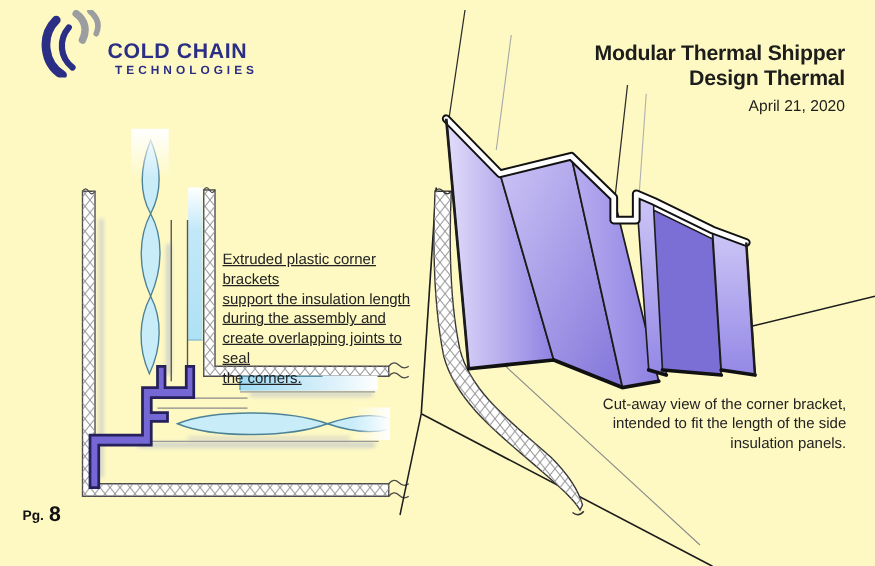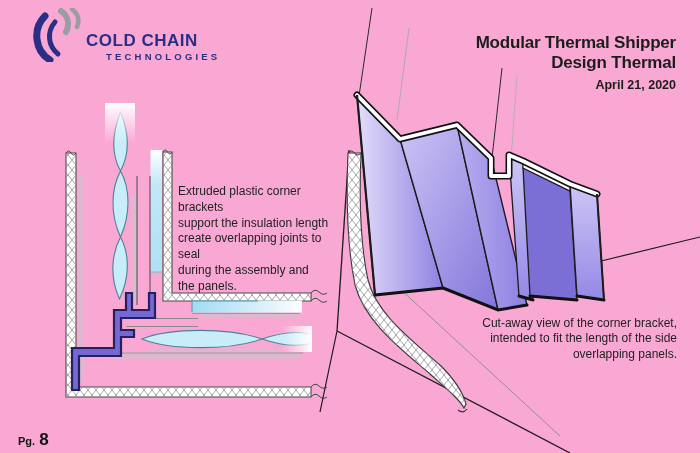--- a/index.html
+++ b/index.html
@@ -1,36 +1,36 @@
 <!DOCTYPE html>
 <html><head>
 <meta charset="utf-8">
 <style>
   html,body{margin:0;padding:0;background:#e8e8e8;}
   .canvas{
-    position:relative;width:700px;height:453px;background:#f9a8d4;
+    position:relative;width:700px;height:453px;background:#fef9c3;
     font-family:"Liberation Sans", sans-serif;overflow:hidden;margin:0 auto;
   }
   .art{position:absolute;left:0;top:0;width:700px;height:453px;}
   
   .logo{position:absolute;left:28px;top:8px;display:flex;align-items:flex-start;}
   .logo-swoosh{width:56px;height:54px;flex:0 0 auto;}
   .logo-text{margin-left:2px;margin-top:24px;}
   .logo-name{color:#2b2e85;font-weight:bold;font-size:17px;letter-spacing:.5px;line-height:18px;}
-  .logo-sub{color:#2b2e85;font-weight:bold;font-size:9.5px;letter-spacing:3.2px;line-height:12px;margin-top:1px;margin-left:20px;}
+  .logo-sub{color:#2b2e85;font-weight:bold;font-size:9.5px;letter-spacing:3.2px;line-height:12px;margin-top:1px;margin-left:6px;}
   
   .title-block{position:absolute;right:24px;top:33px;text-align:right;color:#1d1d1b;}
   .title-line{font-weight:bold;font-size:17px;line-height:20px;letter-spacing:-.2px;}
-  .title-date{font-weight:bold;font-size:12.5px;margin-top:5px;}
+  .title-date{font-weight:normal;font-size:12.5px;margin-top:5px;}
   
   .annot{position:absolute;color:#222;font-size:12px;line-height:15.8px;}
-  .annot-left{left:178px;top:184px;width:160px;}
+  .annot-left{left:178px;top:200px;width:160px;text-decoration:underline;}
   .annot-right{left:467px;top:316px;width:210px;line-height:15.4px;text-align:right;}
   
-  .pgnum{position:absolute;left:18px;top:403px;color:#111;display:flex;align-items:flex-end;margin-top:28px;}
+  .pgnum{position:absolute;left:18px;top:403px;color:#111;display:flex;align-items:flex-end;}
   .pg-label{font-weight:bold;font-size:11px;line-height:14px;}
   .pg-digit{font-weight:bold;font-size:17px;line-height:17px;margin-left:4px;}
 </style>
 </head>
 <body>
 
 <div class="canvas">
 
   <svg class="art" viewBox="0 0 700 453" aria-hidden="true">
     <defs>
@@ -180,29 +180,29 @@
 
   <div class="title-block">
     <div class="title-line">Modular Thermal Shipper</div>
     <div class="title-line">Design Thermal</div>
     <div class="title-date">April 21, 2020</div>
   </div>
 
   <div class="annot annot-left">
     <div>Extruded plastic corner brackets</div>
     <div>support the insulation length</div>
+    <div>during the assembly and</div>
     <div>create overlapping joints to seal</div>
-    <div>during the assembly and</div>
-    <div>the panels.</div>
+    <div>the corners.</div>
   </div>
 
   <div class="annot annot-right">
     <div>Cut-away view of the corner bracket,</div>
     <div>intended to fit the length of the side</div>
-    <div>overlapping panels.</div>
+    <div>insulation panels.</div>
   </div>
 
   <div class="pgnum">
     <span class="pg-label">Pg.</span>
     <span class="pg-digit">8</span>
   </div>
 
 </div>
 
 </body></html>

